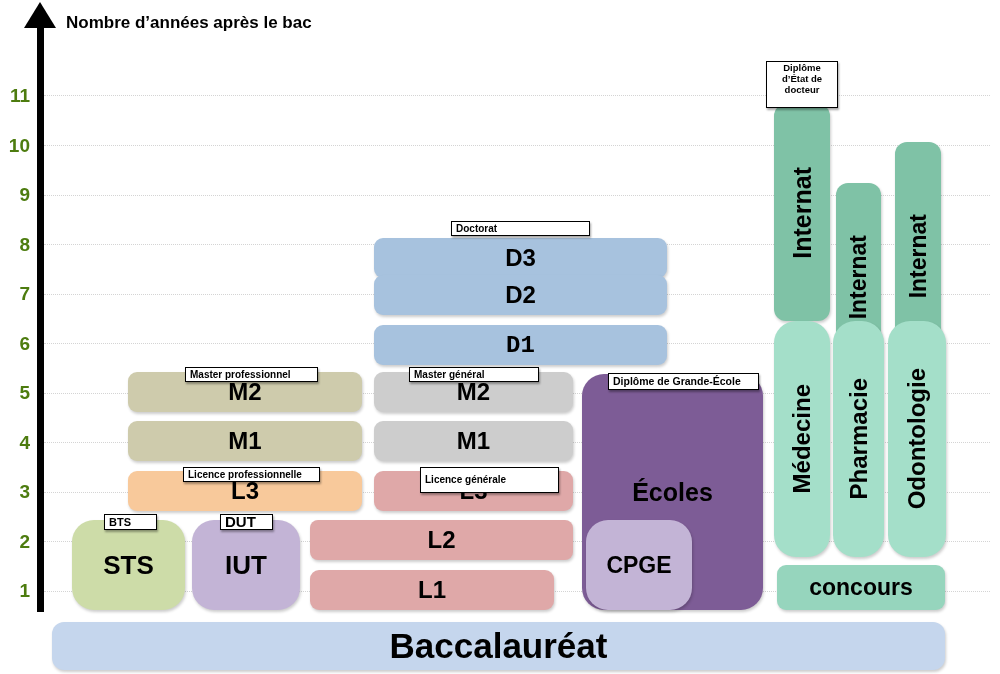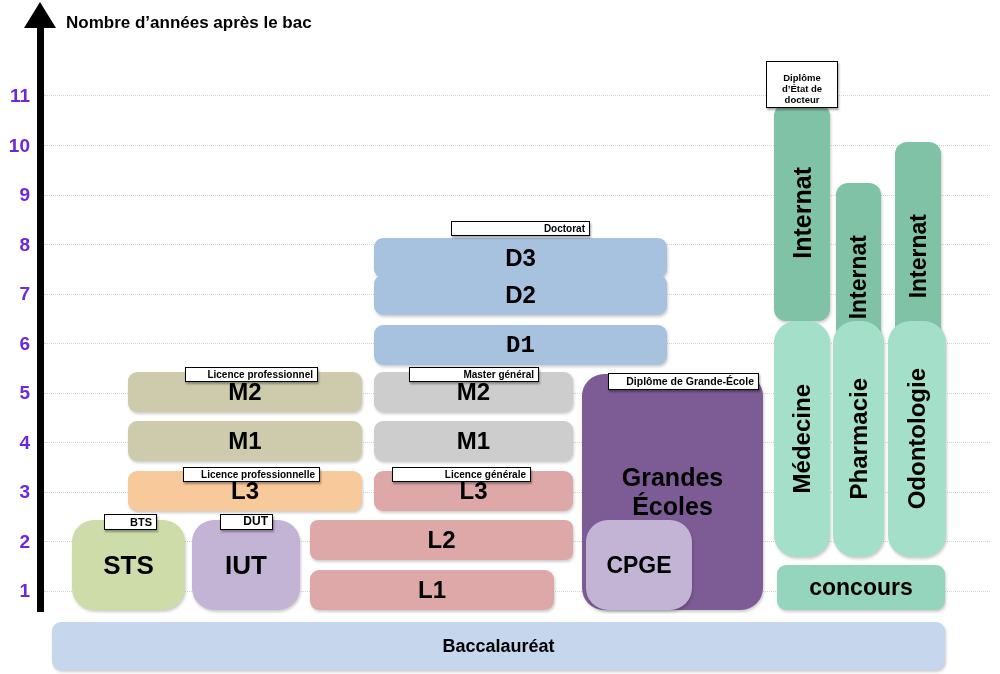--- a/index.html
+++ b/index.html
@@ -42,21 +42,21 @@
     color: #000;
     white-space: nowrap;
   }
   .tick-label {
     position: absolute;
     width: 30px;
     text-align: right;
     left: 0px;
     font-size: 19px;
     font-weight: bold;
-    color: #6d28d9;
+    color: #4d7c0f;
   }
   .gridline {
     position: absolute;
     left: 44px;
     right: 10px;
     height: 0;
     border-top: 1px dotted #d4d4d4;
   }
 
   
@@ -80,21 +80,21 @@
   }
 
   
   .callout {
     position: absolute;
     background: #ffffff;
     border: 1.5px solid #000000;
     box-shadow: 1px 2px 2px rgba(0,0,0,0.35);
     display: flex;
     align-items: center;
-    justify-content: flex-end;
+    justify-content: flex-start;
     text-align: center;
     font-size: 10px;
     font-weight: bold;
     color: #000;
     line-height: 1.15;
     box-sizing: border-box;
     z-index: 30;
     padding: 1px 4px;
   }
   .callout.multi { font-size: 10px; }
@@ -137,21 +137,21 @@
   <span>D2</span>
 </div>
 <div class="box" style="left:374px; top:325px; width:293px; height:40px; background:#A7C2DE; font-size:24px;font-family:Liberation Mono, monospace;">
   <span>D1</span>
 </div>
 <div class="callout" style="left:451px; top:221px; width:139px; height:15px;">Doctorat</div>
 
 <div class="box" style="left:128px; top:372px; width:234px; height:40px; background:#CECBAC; font-size:24px;">
   <span>M2</span>
 </div>
-<div class="callout" style="left:185px; top:367px; width:133px; height:15px;">Licence professionnel</div>
+<div class="callout" style="left:185px; top:367px; width:133px; height:15px;">Master professionnel</div>
 
 <div class="box" style="left:128px; top:421px; width:234px; height:40px; background:#CECBAC; font-size:24px;">
   <span>M1</span>
 </div>
 
 <div class="box" style="left:128px; top:471px; width:234px; height:40px; background:#F8C99B; font-size:24px;">
   <span>L3</span>
 </div>
 <div class="callout" style="left:183px; top:467px; width:137px; height:15px;">Licence professionnelle</div>
 
@@ -160,41 +160,40 @@
 </div>
 <div class="callout" style="left:409px; top:367px; width:130px; height:15px;">Master général</div>
 
 <div class="box" style="left:374px; top:421px; width:199px; height:40px; background:#CDCDCD; font-size:24px;">
   <span>M1</span>
 </div>
 
 <div class="box" style="left:374px; top:471px; width:199px; height:40px; background:#DFA8A8; font-size:24px;">
   <span>L3</span>
 </div>
-<div class="callout" style="left:392px; top:467px; width:139px; height:15px;">Licence générale</div>
+<div class="callout" style="left:420px; top:467px; width:139px; height:26px;">Licence générale</div>
 
 <div class="box" style="left:310px; top:520px; width:263px; height:40px; background:#DFA8A8; font-size:24px;border-radius:8px;">
   <span>L2</span>
 </div>
 <div class="box" style="left:310px; top:570px; width:244px; height:40px; background:#DFA8A8; font-size:24px;">
   <span>L1</span>
 </div>
 
 <div class="box biground" style="left:72px; top:520px; width:113px; height:90px; background:#CDDCA8; font-size:26px;">
   <span>STS</span>
 </div>
 <div class="callout" style="left:104px; top:514px; width:53px; height:16px; font-size:11px;">BTS</div>
 
 <div class="box biground" style="left:192px; top:520px; width:108px; height:90px; background:#C3B4D6; font-size:26px;">
   <span>IUT</span>
 </div>
-<div class="callout" style="left:220px; top:514px; width:53px; height:16px; font-size:12px;">DUT</div>
+<div class="callout" style="left:220px; top:514px; width:53px; height:16px; font-size:15px;">DUT</div>
 
 <div class="box biground" style="left:582px; top:374px; width:181px; height:236px; background:#7D5C96; font-size:25px; flex-direction:column; line-height:1.15;">
-  <span>Grandes</span>
   <span>Écoles</span>
 </div>
 <div class="callout" style="left:608px; top:373px; width:151px; height:17px; font-size:10.5px;">Diplôme de Grande-École</div>
 
 <div class="box biground" style="left:586px; top:520px; width:106px; height:90px; background:#C3B4D6; font-size:23px;">
   <span>CPGE</span>
 </div>
 
 <div class="box pill" style="left:774px; top:104px; width:56px; height:217px; background:#7FC2A6; font-size:25px;">
   <span class="vert">Internat</span>
@@ -218,15 +217,15 @@
   <span class="vert">Internat</span>
 </div>
 <div class="box biground" style="left:888px; top:321px; width:58px; height:236px; background:#A4DFC9; font-size:24px;">
   <span class="vert">Odontologie</span>
 </div>
 
 <div class="box" style="left:777px; top:565px; width:168px; height:45px; background:#96D5BD; font-size:23px;">
   <span>concours</span>
 </div>
 
-<div class="box" style="left:52px; top:622px; width:893px; height:48px; background:#C5D6ED; font-size:18px;">
+<div class="box" style="left:52px; top:622px; width:893px; height:48px; background:#C5D6ED; font-size:35px;border-radius:12px;">
   <span>Baccalauréat</span>
 </div>
 
 </body></html>

